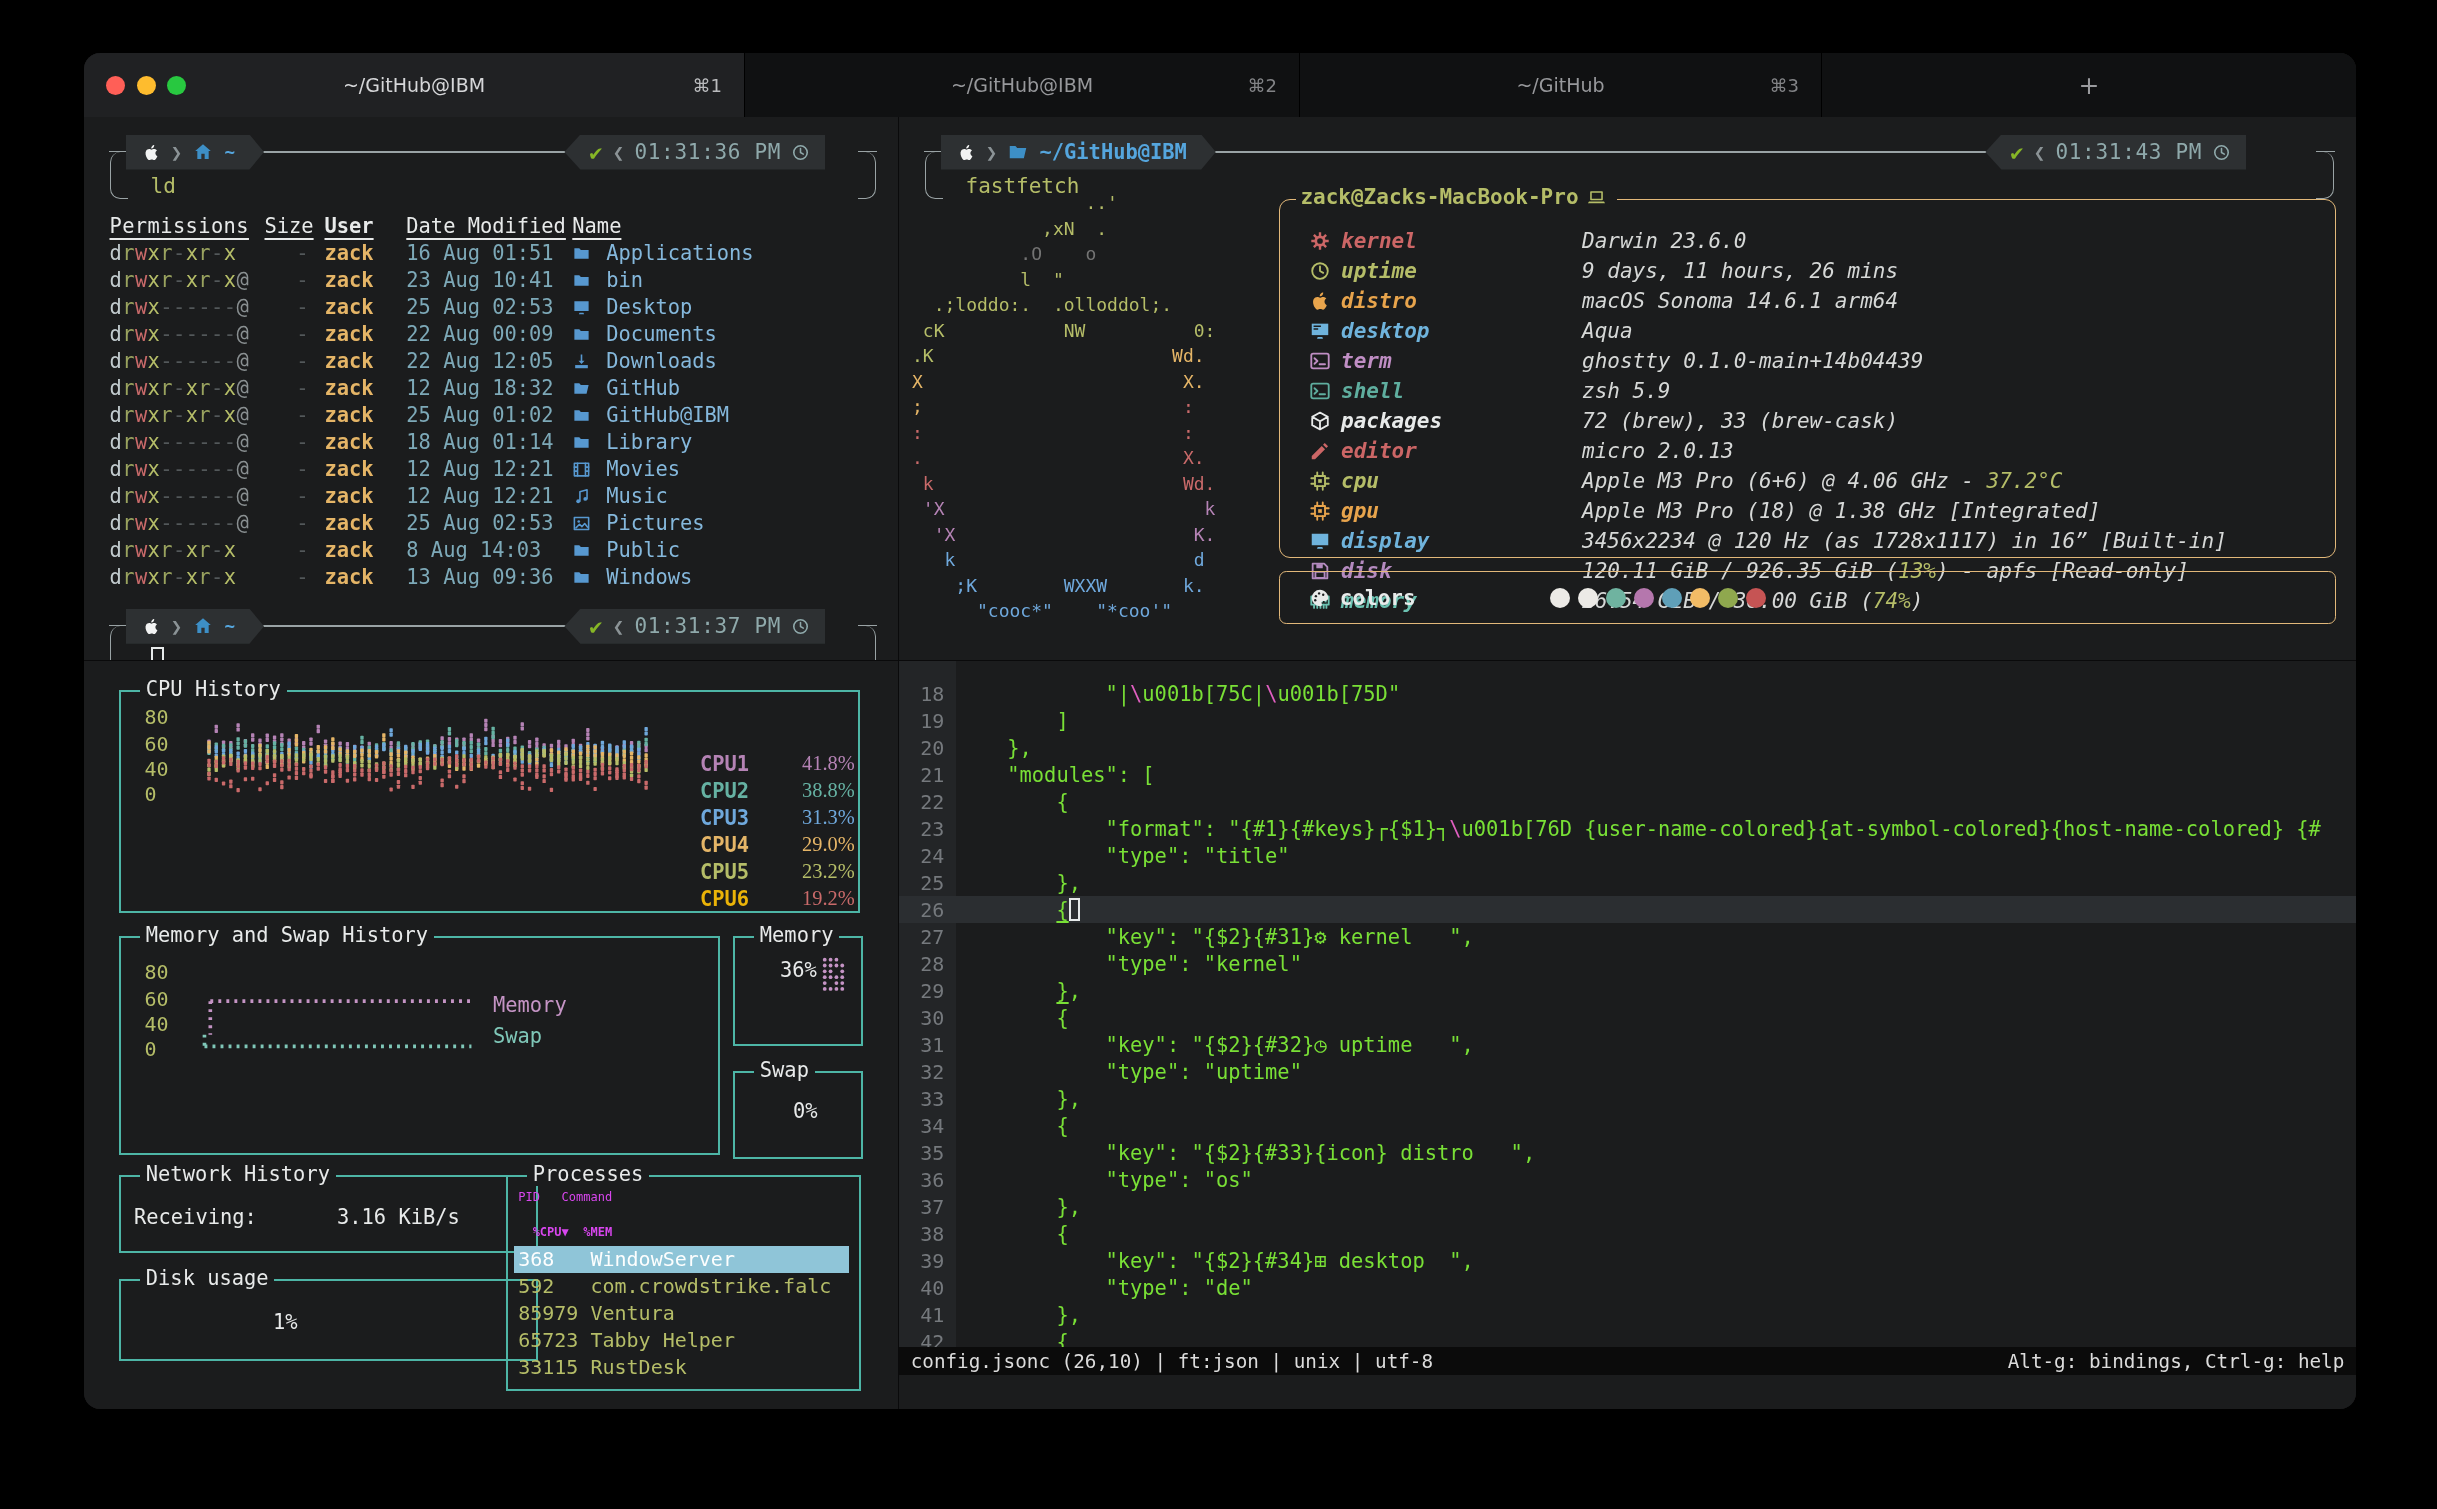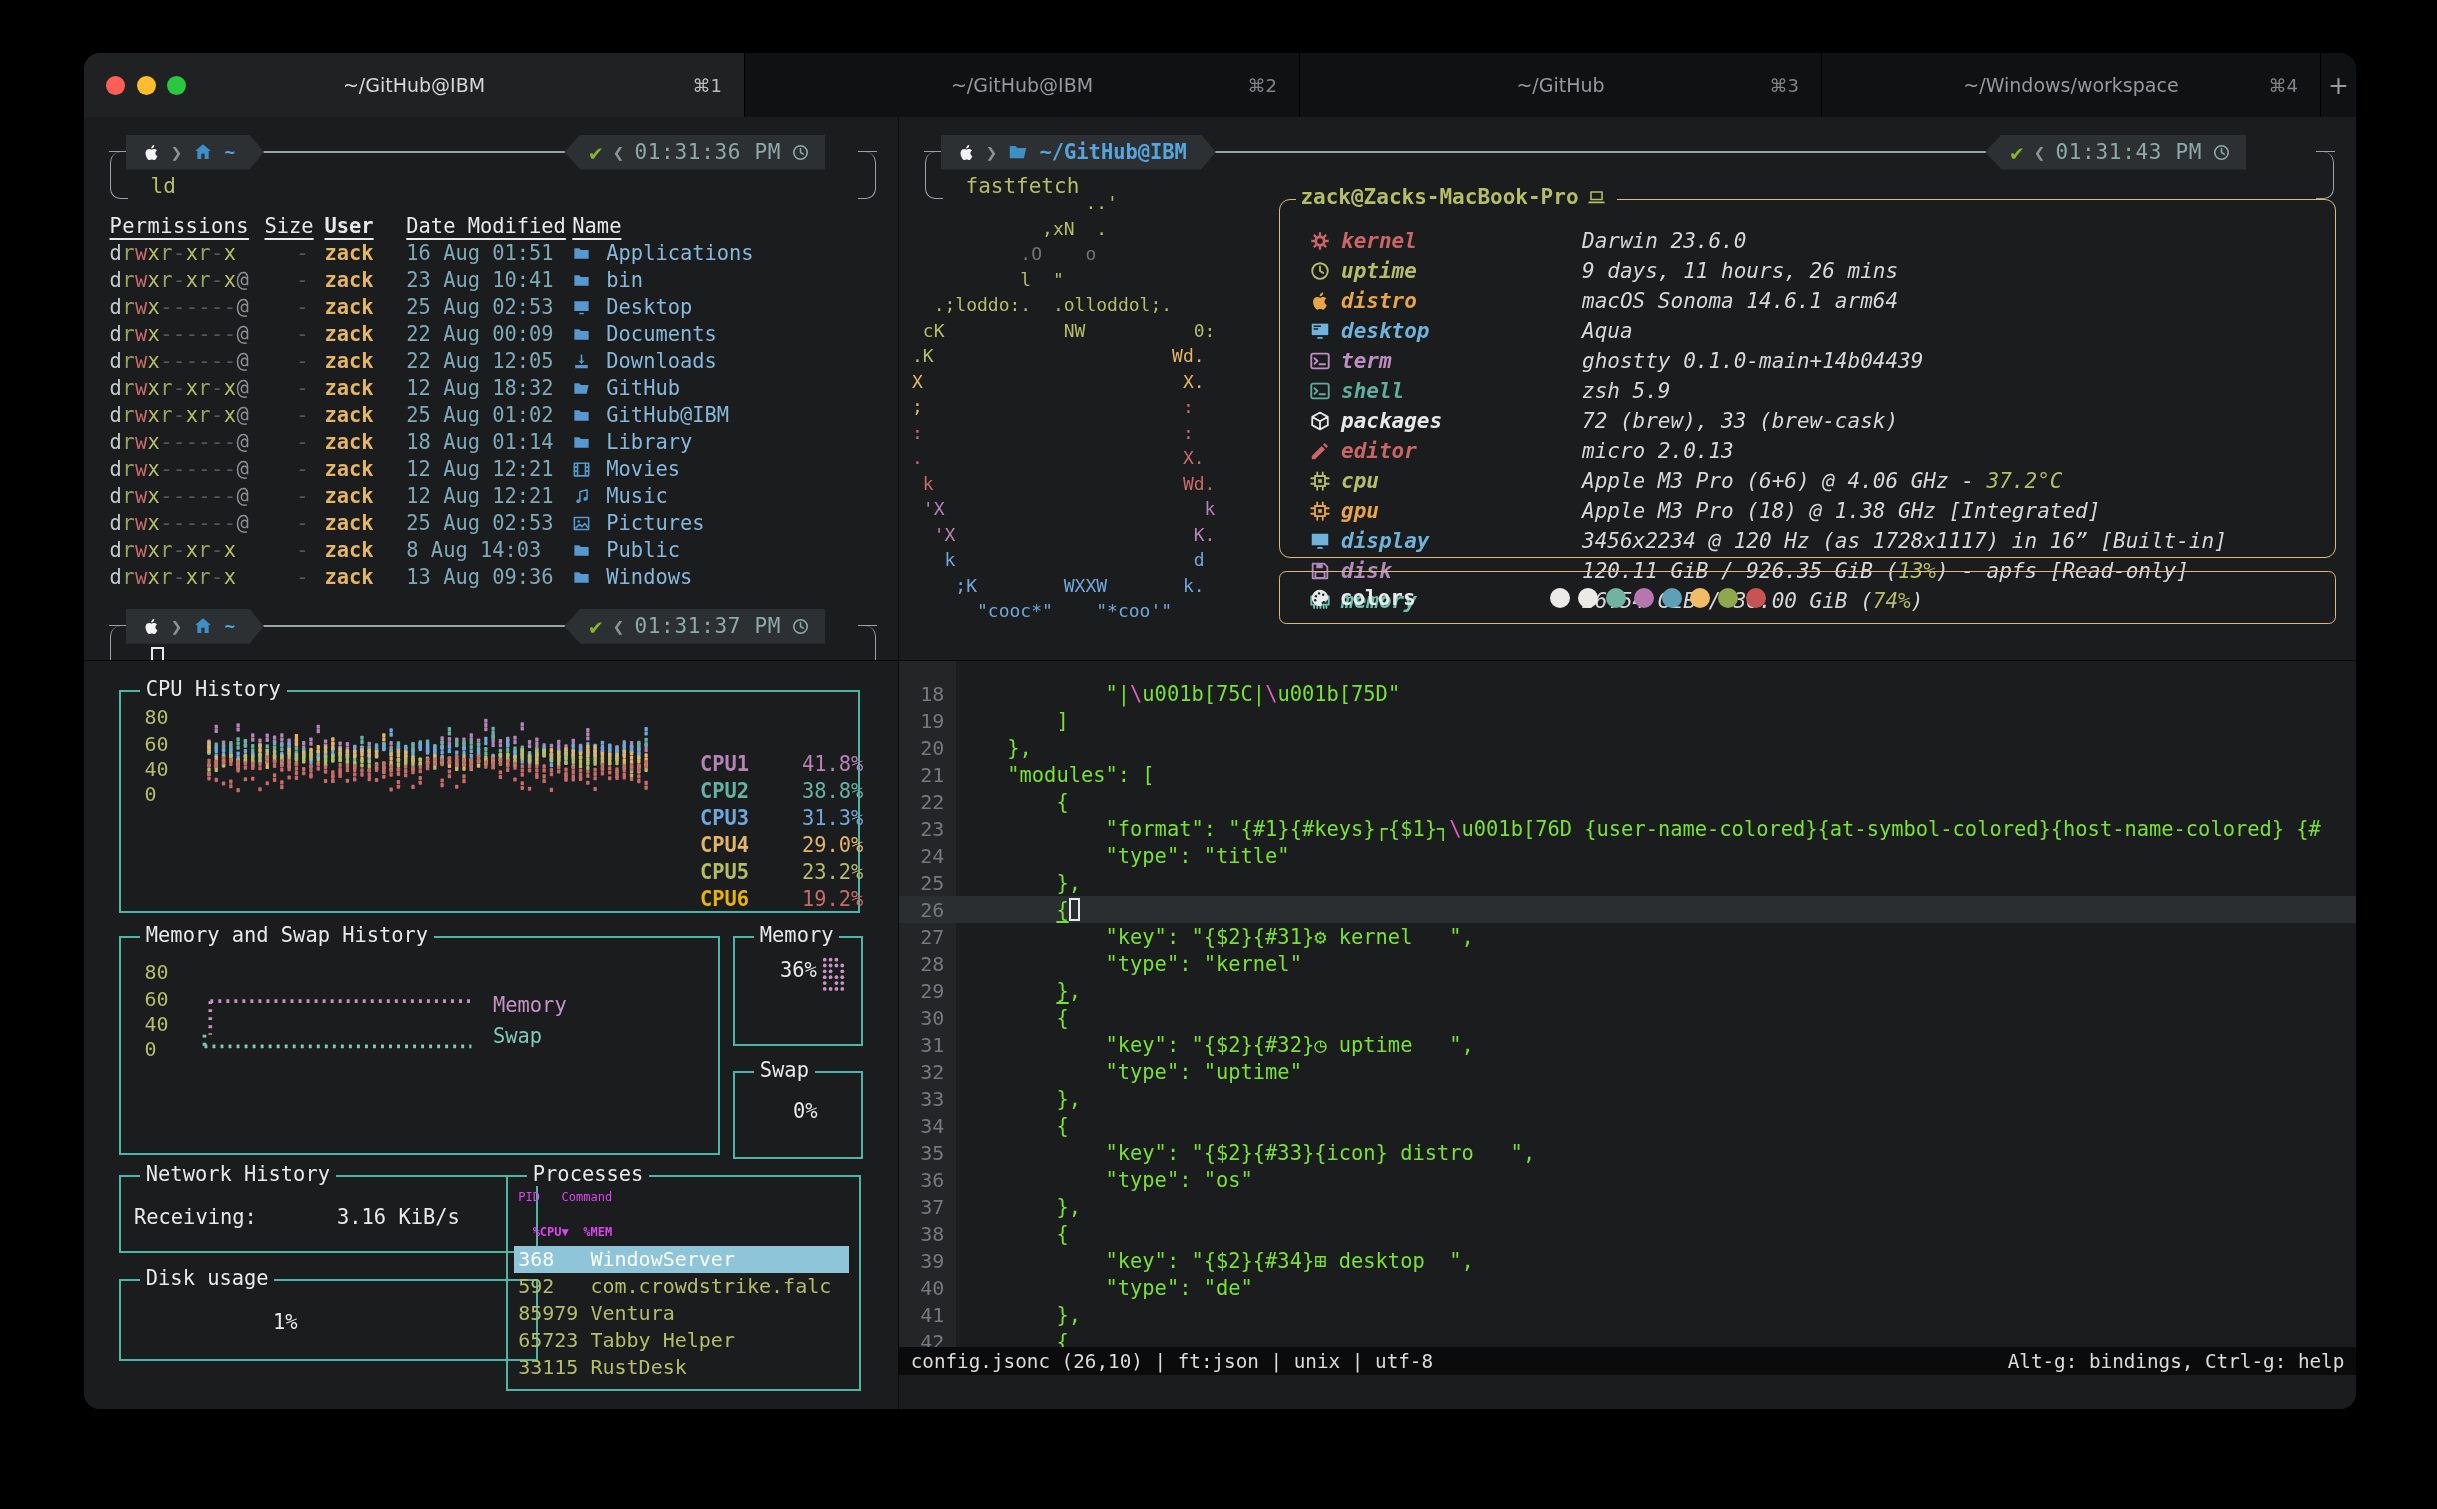--- a/index.html
+++ b/index.html
@@ -89,21 +89,21 @@
 
   
   .zbox { position:absolute; border:2.2px solid #4db5a6; }
   .zbox .ztitle { position:absolute; top:-14.6px; left:19px; background:#1b1c1d; padding:0 5.8px;
     color:#e8eaea; font-size:20.4px; }
   .ylab { position:absolute; left:23.4px; color:#b5bd68; font-size:20px; }
   #cpu-box { left:35px; top:29px; width:741px; height:223px; }
   #cpu-legend { position:absolute; left:579px; top:58px; font-size:20.4px; }
   #cpu-legend div { display:flex; height:27px; align-items:center; }
   #cpu-legend .lname { width:80px; font-weight:bold; }
-  #cpu-legend .lval { margin-left:22px; }
+  #cpu-legend .lval { margin-left:22px;font-family:Liberation Serif, serif; }
   #mem-box { left:35px; top:275px; width:601px; height:219px; }
   .mem-lab { position:absolute; font-size:20.4px; }
   #memg-box { left:649px; top:275px; width:130px; height:110px; }
   #memg-box .gval, #swapg-box .gval { position:absolute; color:#e8eaea; font-size:20.4px; }
   #swapg-box { left:649px; top:410px; width:130px; height:88px; }
   #net-box { left:35px; top:514px; width:419px; height:78px; }
   #net-box .nlabel { position:absolute; left:13px; top:28px; color:#e8eaea; font-size:20.4px; }
   #net-box .nval { position:absolute; left:216px; top:28px; color:#e8eaea; font-size:20.4px; }
   #disk-box { left:35px; top:618px; width:419px; height:82px; }
   #disk-box .dval { position:absolute; left:152px; top:29px; color:#e8eaea; font-size:20.4px; }
@@ -146,24 +146,20 @@
           <span class="light" style="background:#28c840"></span>
         </div>
       </div>
       <div class="tab" style="width: 555px;">
         <span>~/GitHub@IBM</span>
                    <span class="shortcut">⌘2</span>
       </div>
       <div class="tab" style="width: 522px;">
         <span>~/GitHub</span>
                    <span class="shortcut">⌘3</span>
-      </div>
-      <div class="tab" style="width: 499px;">
-        <span>~/Windows/workspace</span>
-                   <span class="shortcut">⌘4</span>
       </div>
       <div class="tab-plus">+</div>
     </div>
   <div class="content">
 
     <section class="pane" id="pane-files">
       <div id="files-prompt1" class="prompt">
    <div class="p-row1">
      <div class="p-frame">
               <span class="mask"></span>

